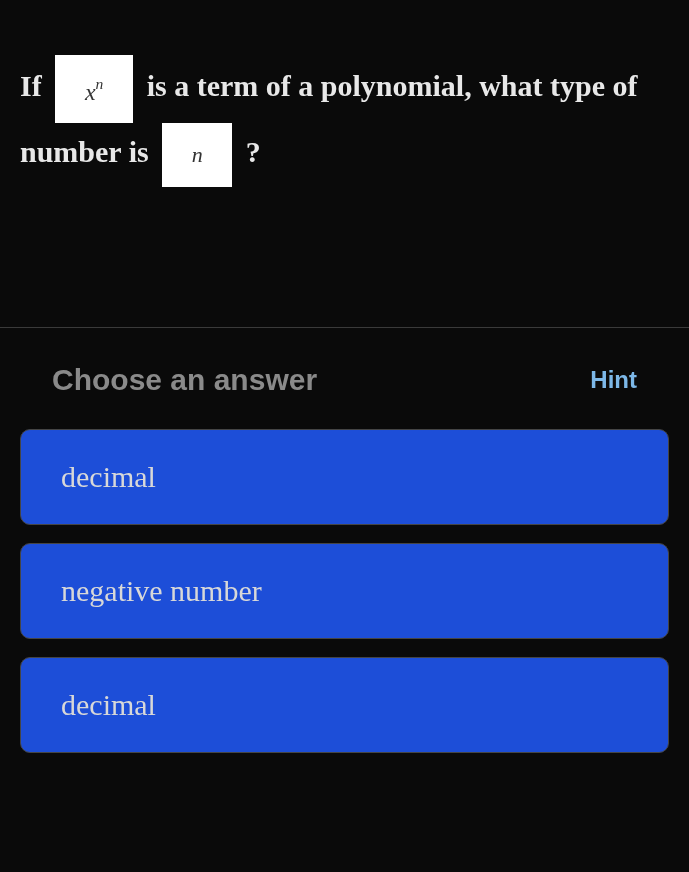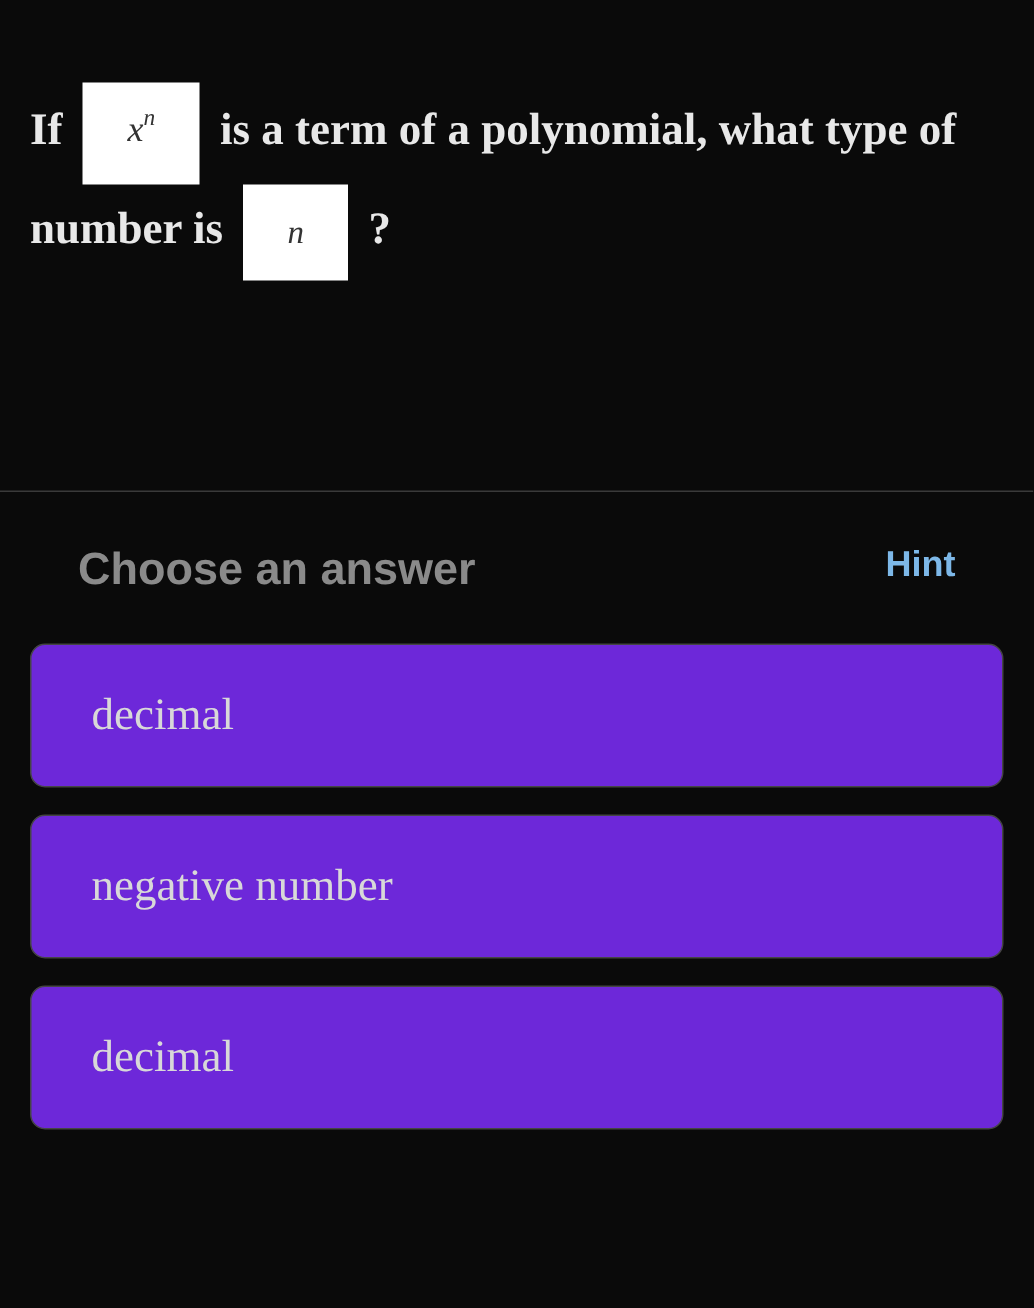--- a/index.html
+++ b/index.html
@@ -26,21 +26,21 @@
     vertical-align: middle;
     text-align: center;
     color: #333;
     font-style: italic;
     font-family: 'Times New Roman', serif;
     margin: 0 6px;
   }
   .math-box.large {
     width: 78px;
     height: 68px;
-    line-height: 51px;
+    line-height: 61px;
     font-size: 24px;
   }
   .math-box.small {
     width: 70px;
     height: 64px;
     line-height: 64px;
     font-size: 22px;
   }
   .math-box .sup {
     font-size: 0.65em;
@@ -52,39 +52,40 @@
     border: none;
     border-top: 1px solid #3a3a3a;
     margin-top: 100px;
   }
   .answer-section {
     padding: 35px 14px 0 14px;
   }
   .answer-header {
     display: flex;
     justify-content: space-between;
+    align-items: center;
     padding: 0 38px 0 38px;
     margin-bottom: 32px;
   }
   .choose-label {
     font-family: -apple-system, BlinkMacSystemFont, 'Segoe UI', Arial, sans-serif;
     font-weight: 700;
     font-size: 30px;
     color: #8a8a8a;
   }
   .hint-link {
     font-family: -apple-system, BlinkMacSystemFont, 'Segoe UI', Arial, sans-serif;
     font-weight: 700;
     font-size: 24px;
     color: #7db8e8;
     cursor: pointer;
   }
   .options { padding: 0 6px; }
   .option {
-    background: #6d28d9;
+    background: #1d4ed8;
     border: 1px solid #454545;
     border-radius: 10px;
     padding: 30px 40px;
     margin-bottom: 18px;
     font-size: 30px;
     color: #d8d8d8;
     cursor: pointer;
     font-family: Georgia, 'Times New Roman', serif;
   }
 </style>

